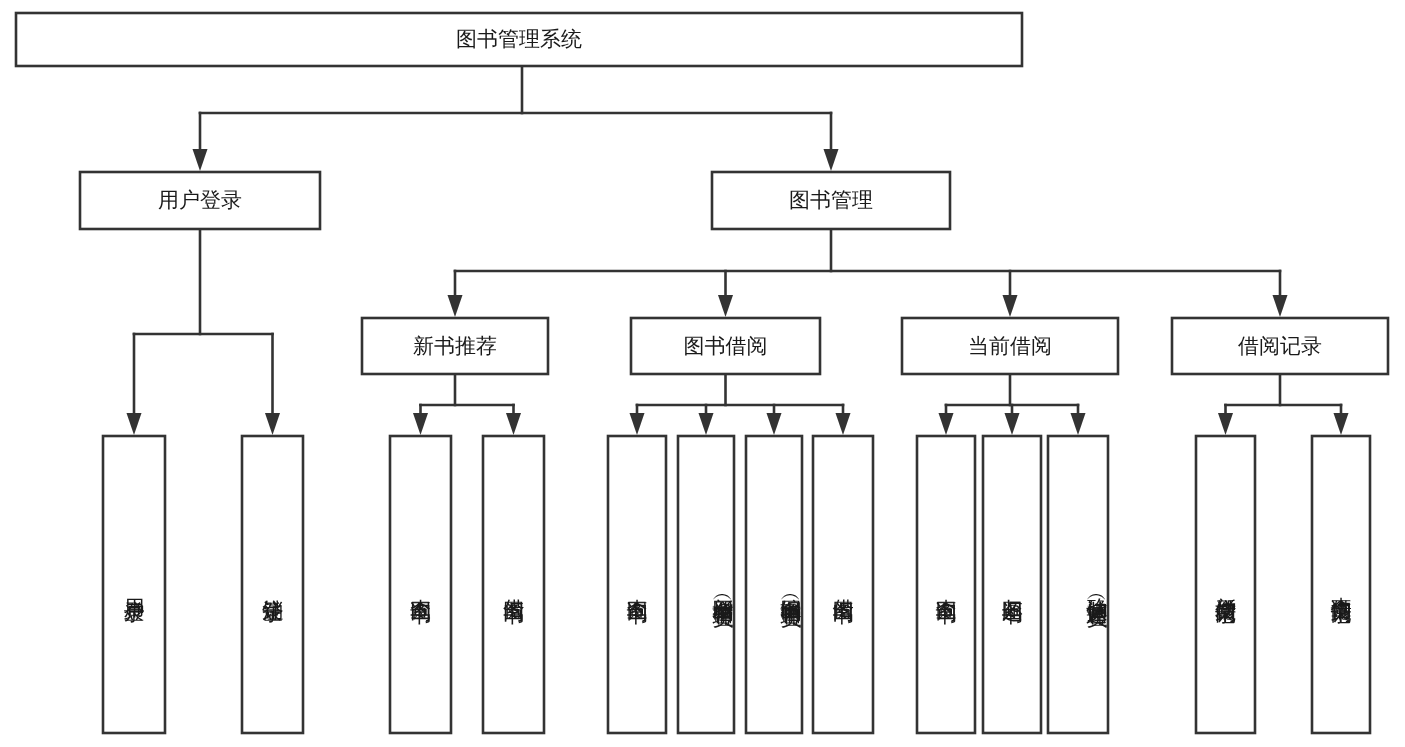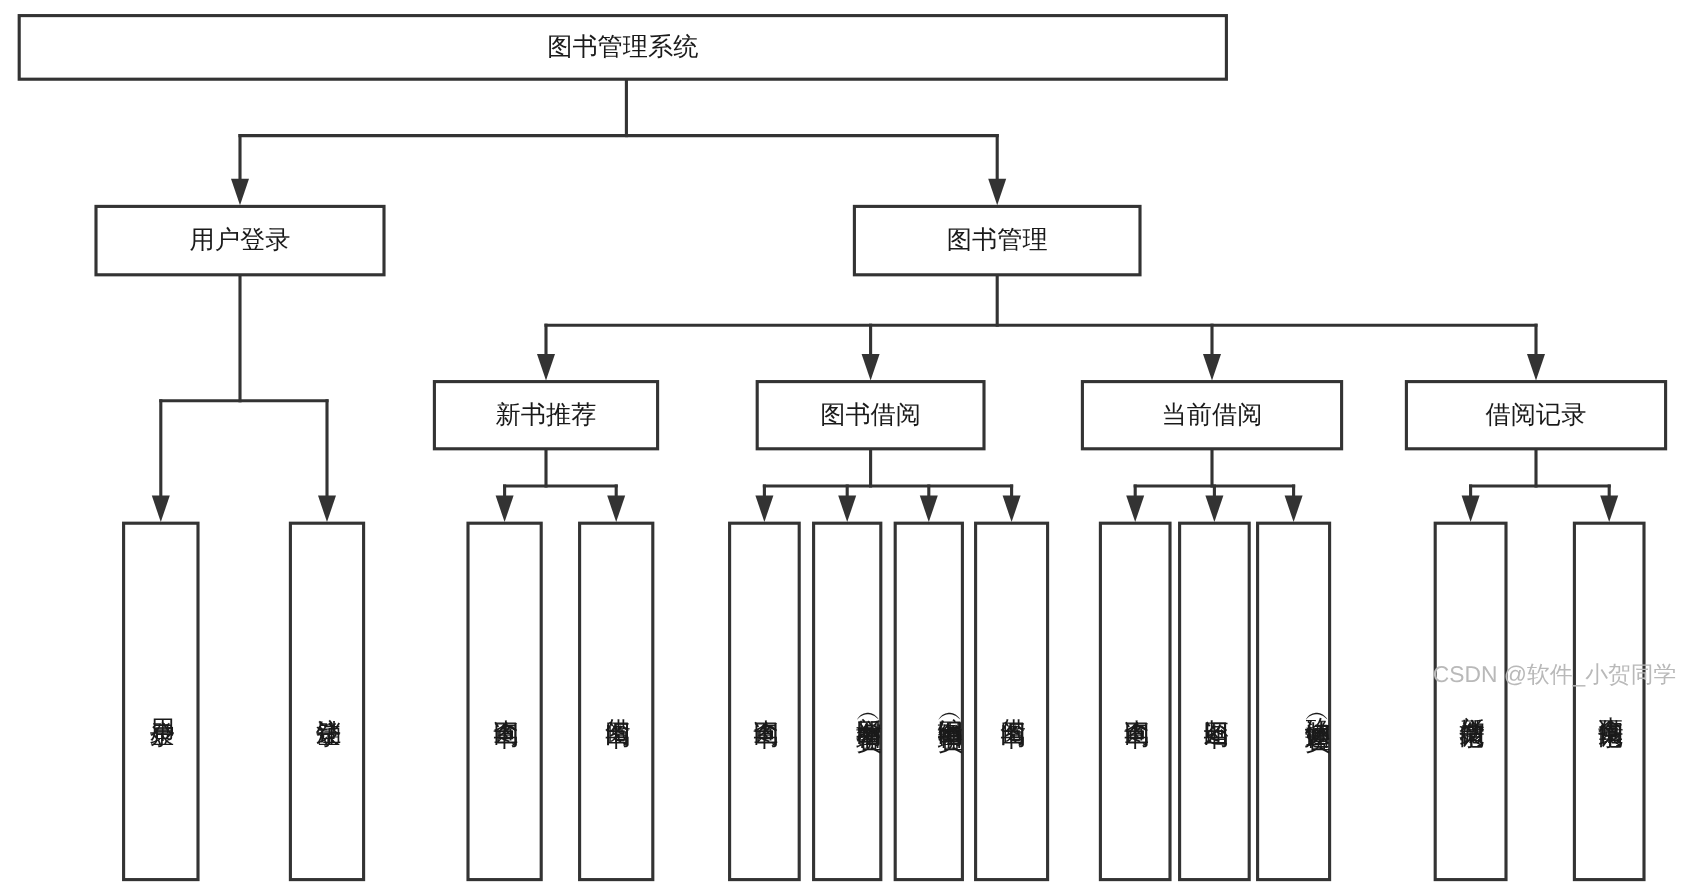--- a/index.html
+++ b/index.html
@@ -165,14 +165,13 @@
       <div class="vlabel" style="left: 608px; width: 58px; top: 436px; height: 297px; display: flex; align-items: center; justify-content: center;">查询图书</div>
       <div class="vlabel" style="left: 678px; width: 56px; top: 446px; height: 283px; display: flex; align-items: flex-start; justify-content: center;">新增图书（管理员）</div>
       <div class="vlabel" style="left: 746px; width: 56px; top: 446px; height: 283px; display: flex; align-items: flex-start; justify-content: center;">编辑图书（管理员）</div>
       <div class="vlabel" style="left: 813px; width: 60px; top: 436px; height: 297px; display: flex; align-items: center; justify-content: center;">借阅图书</div>
       <div class="vlabel" style="left: 917px; width: 58px; top: 436px; height: 297px; display: flex; align-items: center; justify-content: center;">查询图书</div>
       <div class="vlabel" style="left: 983px; width: 58px; top: 436px; height: 297px; display: flex; align-items: center; justify-content: center;">归还图书</div>
       <div class="vlabel" style="left: 1048px; width: 60px; top: 446px; height: 283px; display: flex; align-items: flex-start; justify-content: center;">确认归还（管理员）</div>
       <div class="vlabel" style="left: 1196px; width: 59px; top: 436px; height: 297px; display: flex; align-items: center; justify-content: center;">新增借阅记录</div>
       <div class="vlabel" style="left: 1312px; width: 58px; top: 436px; height: 297px; display: flex; align-items: center; justify-content: center;">查询借阅记录</div>
     </div>
-  <div class="watermark">CSDN @软件_小贺同学</div>
 </div>
 
 </body></html>

